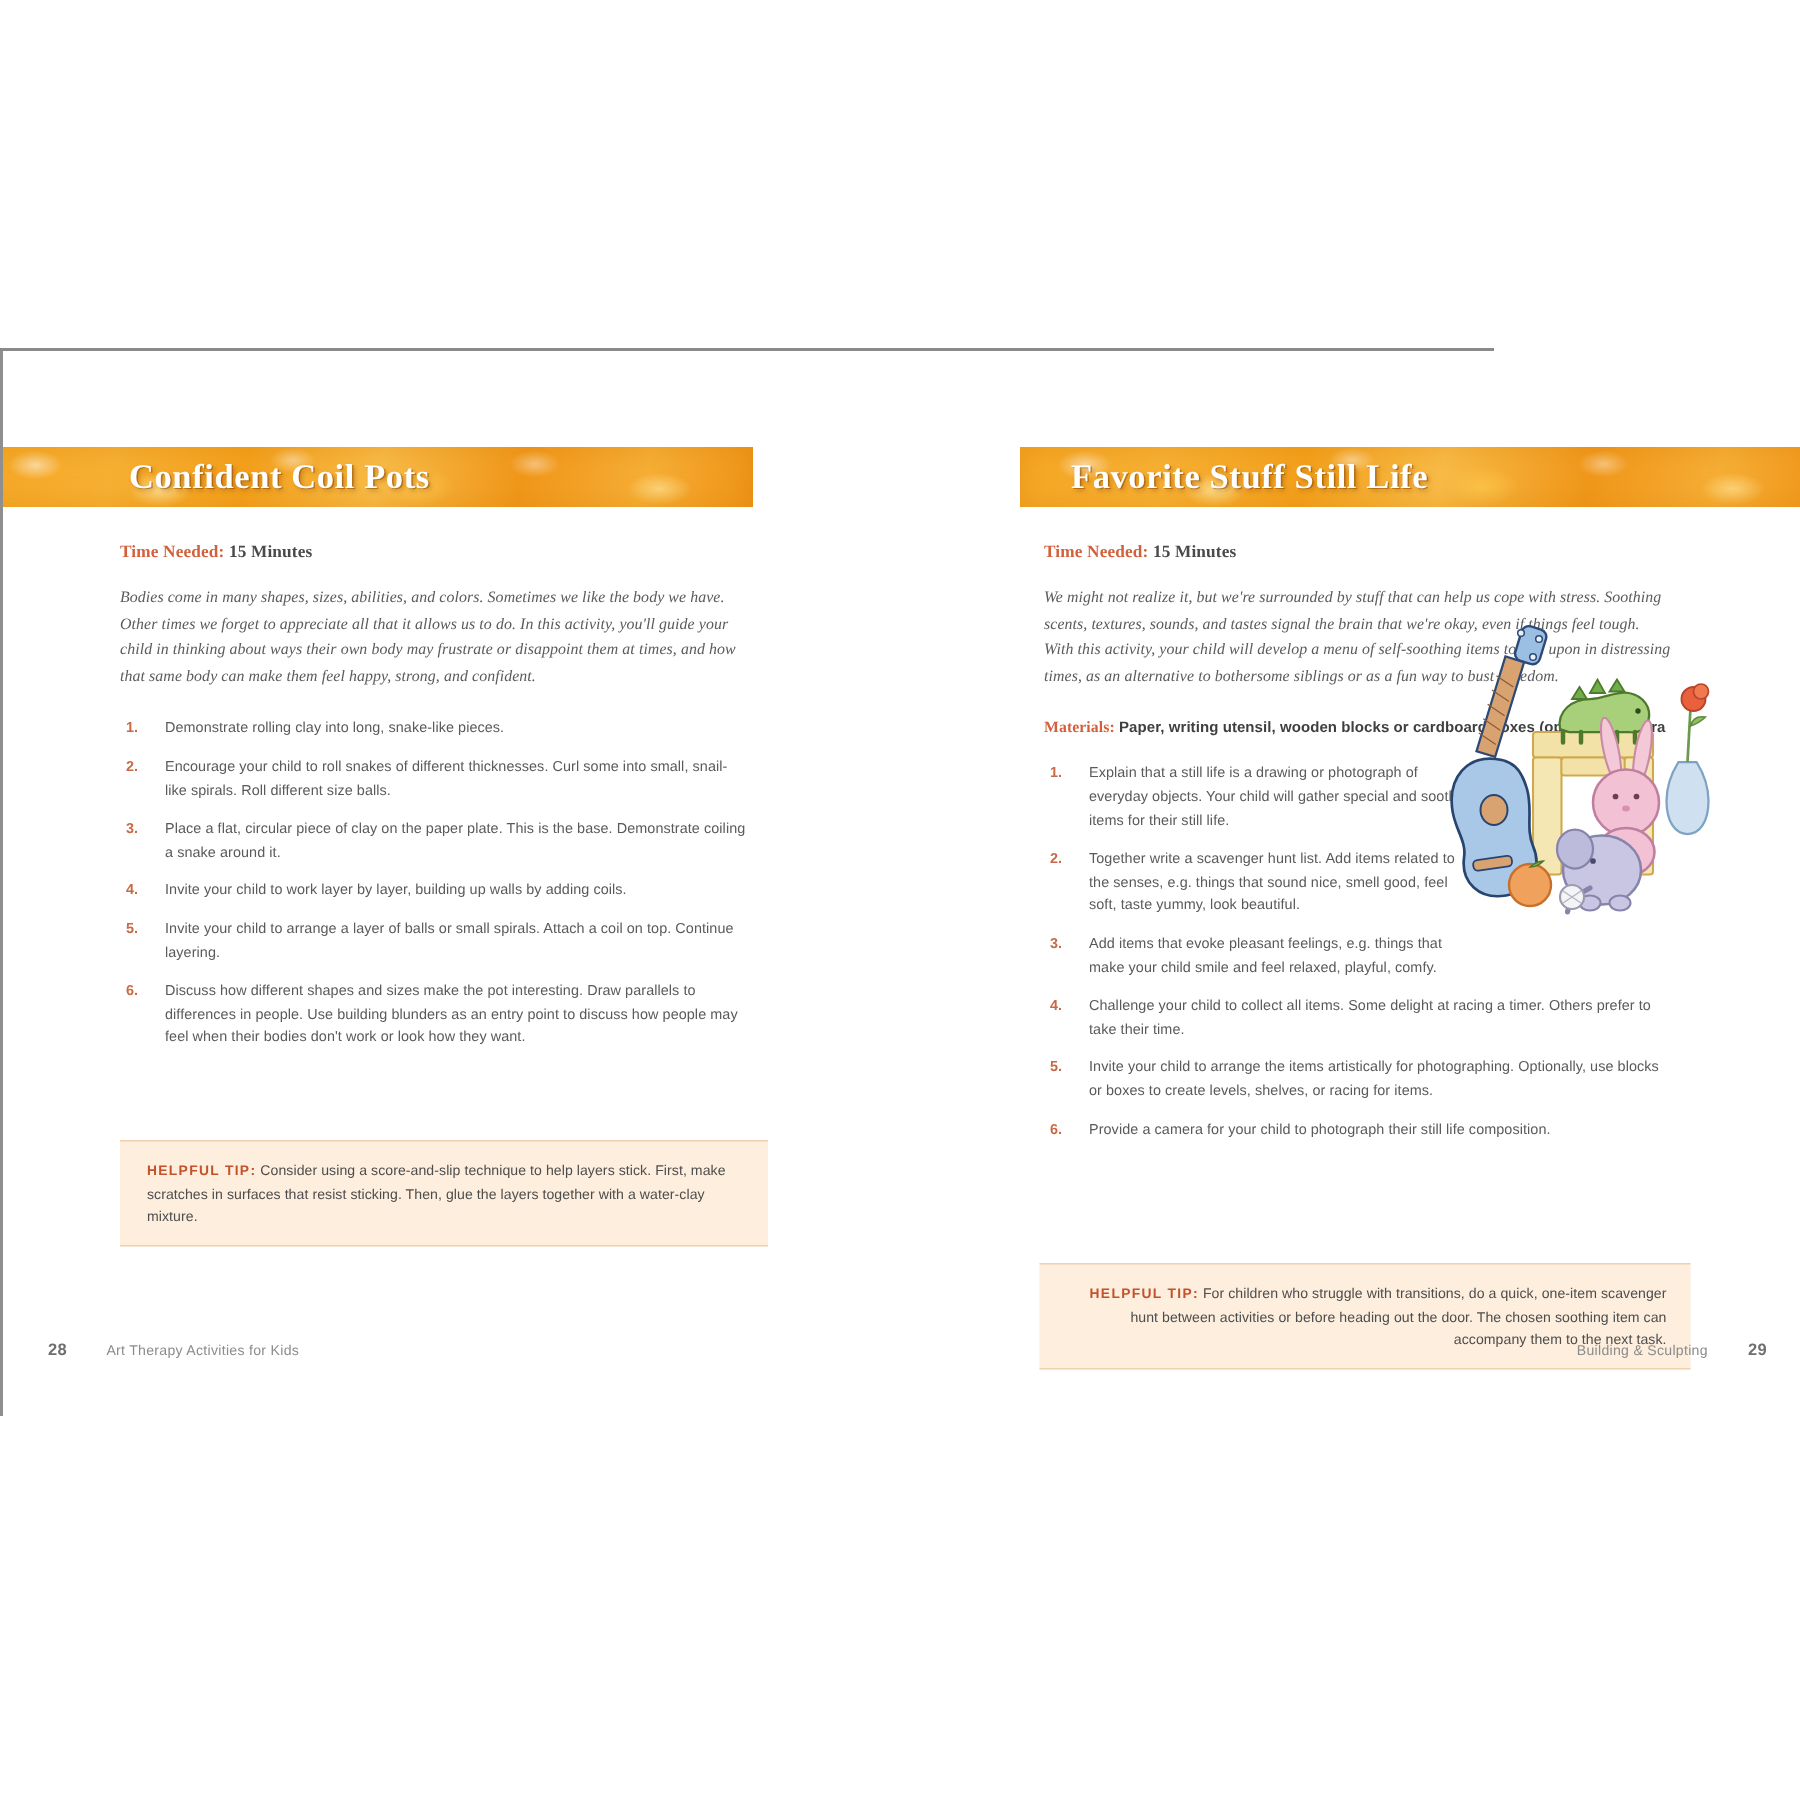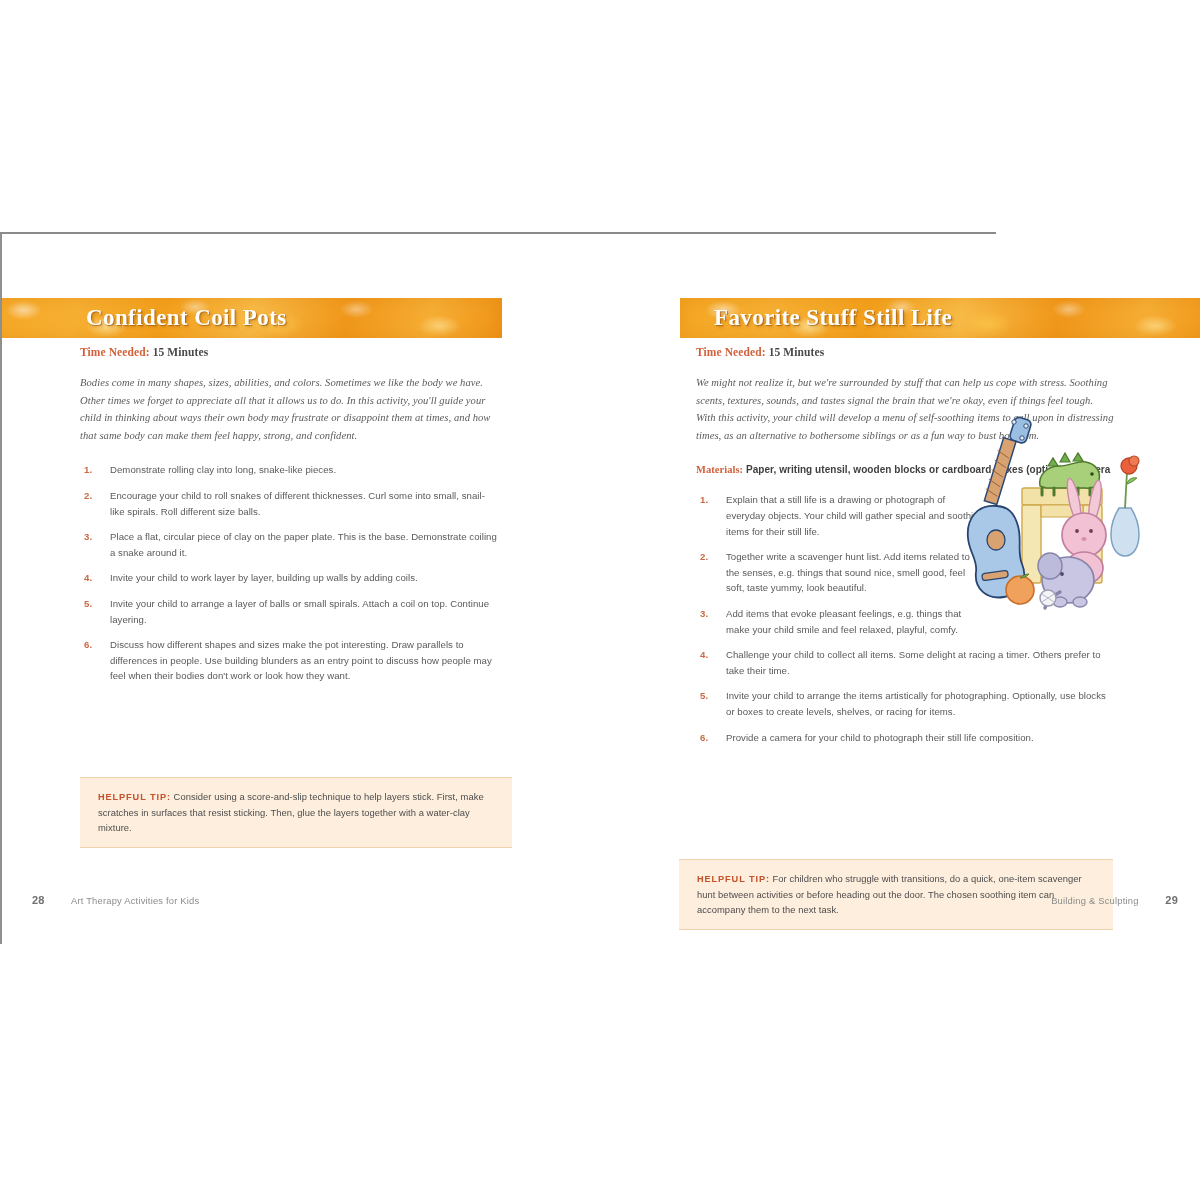--- a/index.html
+++ b/index.html
@@ -78,20 +78,21 @@
   .page.left  .col { left: 78px; }
   .page.right .col { left: 66px; }
 
   .time-needed {
     font-family: "Liberation Serif", serif;
     font-size: 11.5px;
     font-weight: bold;
     color: #4a4a4a;
     margin-bottom: 16px;
     letter-spacing: .1px;
+    margin-top: 16px;
   }
   .time-needed .lbl {
     color: #d2603a;
     font-family: "Liberation Serif", serif;
     font-weight: bold;
   }
 
   .intro {
     font-family: "Liberation Serif", serif;
     font-style: italic;
@@ -146,24 +147,23 @@
     position: absolute;
     background: #fdeedd;
     border-top: 1px solid #f0d2ae;
     border-bottom: 1px solid #f0d2ae;
     box-sizing: border-box;
     padding: 11px 16px 11px 18px;
     font-size: 9.4px;
     line-height: 15.2px;
     color: #4d4d4d;
     letter-spacing: .05px;
-    margin-top: 17px;
   }
   .page.left  .tip { left: 78px; width: 432px; top: 526px; }
-  .page.right .tip { left: 49px; width: 434px; top: 608px; }
+  .page.right .tip { left: 63px; width: 434px; top: 608px; text-align: right; }
   .tip .lbl {
     color: #c4512a;
     font-weight: bold;
     letter-spacing: .9px;
     font-size: 9.2px;
   }
 
   
   .footer {
     position: absolute;

